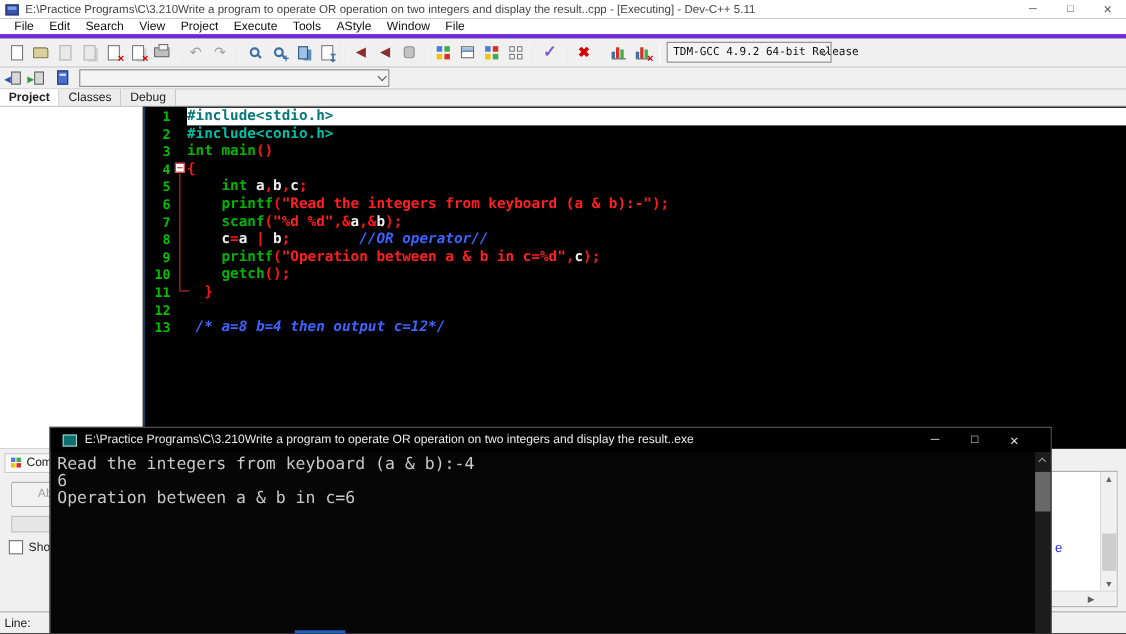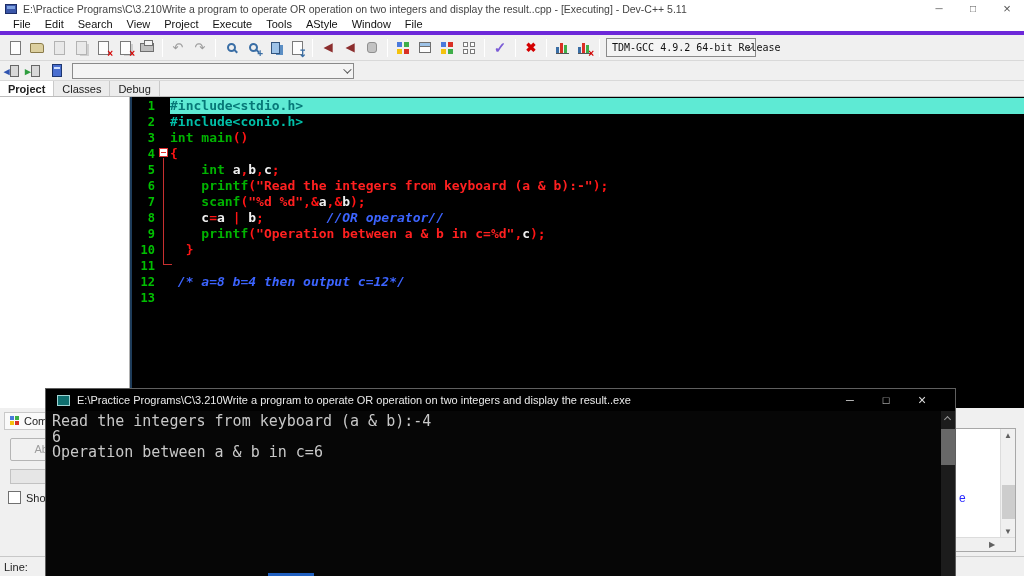--- a/index.html
+++ b/index.html
@@ -68,21 +68,21 @@
   #file-tab { font-size:10px; color:#111; font-weight:bold; background:#fbfbfb; border-left:1px solid #c9c9c9; border-right:1px solid #c9c9c9; padding:1px 6px 0 6px; margin-left:6px; display:flex; align-items:center; white-space:nowrap; }
 
   
   #sidebar { left:0; top:97px; width:130px; height:311px; background:#fff; border-right:1px solid #b0b0b0; }
   #editor { left:130px; top:97px; width:894px; height:311px; background:#000; border-left:2px solid #1e3c5a; display:flex; overflow:hidden; }
   #editor-gutter { width:26px; padding-top:1px; }
   #editor-gutter .ln { height:16px; text-align:right; padding-right:3px; font-family:"DejaVu Sans Mono", monospace; font-size:12px; font-weight:bold; color:#00c000; line-height:16px; }
   #fold-col { width:12px; position:relative; }
   #editor-code { flex:1; padding-top:1px; position:relative; }
   .crow { height:16px; line-height:16px; font-family:"DejaVu Sans Mono", monospace; font-size:13px; font-weight:bold; white-space:pre; }
-  .crow.hl { background:#5eead4; }
+  .crow.hl { background:#ffffff; }
   .tk-pre { color:#00bfa8; } .crow.hl .tk-pre { color:#077878; }
   .tk-kw  { color:#00b400; }
   .tk-fn  { color:#00b400; }
   .tk-id  { color:#efefef; }
   .tk-sym { color:#ff1414; }
   .tk-str { color:#ff2020; }
   .tk-com { color:#3c64ff; font-style:italic; }
   .tk-pln { color:#efefef; }
   #fold-box { position:absolute; left:1px; top:51px; width:9px; height:9px; background:#fff; border:1px solid #e03030; }
   #fold-box::after { content:""; position:absolute; left:1px; right:1px; top:3px; height:1px; background:#e03030; }
@@ -316,20 +316,21 @@
   <div id="editor-code">
       <div class="crow hl"><span class="tk-pre">#include&lt;stdio.h&gt;</span></div>
       <div class="crow"><span class="tk-pre">#include&lt;conio.h&gt;</span></div>
       <div class="crow"><span class="tk-kw">int </span><span class="tk-fn">main</span><span class="tk-sym">()</span></div>
       <div class="crow"><span class="tk-sym">{</span></div>
       <div class="crow"><span class="tk-pln">    </span><span class="tk-kw">int </span><span class="tk-id">a</span><span class="tk-sym">,</span><span class="tk-id">b</span><span class="tk-sym">,</span><span class="tk-id">c</span><span class="tk-sym">;</span></div>
       <div class="crow"><span class="tk-pln">    </span><span class="tk-fn">printf</span><span class="tk-sym">(</span><span class="tk-str">"Read the integers from keyboard (a &amp; b):-"</span><span class="tk-sym">);</span></div>
       <div class="crow"><span class="tk-pln">    </span><span class="tk-fn">scanf</span><span class="tk-sym">(</span><span class="tk-str">"%d %d"</span><span class="tk-sym">,&amp;</span><span class="tk-id">a</span><span class="tk-sym">,&amp;</span><span class="tk-id">b</span><span class="tk-sym">);</span></div>
       <div class="crow"><span class="tk-pln">    </span><span class="tk-id">c</span><span class="tk-sym">=</span><span class="tk-id">a</span><span class="tk-pln"> </span><span class="tk-sym">|</span><span class="tk-pln"> </span><span class="tk-id">b</span><span class="tk-sym">;</span><span class="tk-pln">        </span><span class="tk-com">//OR operator//</span></div>
       <div class="crow"><span class="tk-pln">    </span><span class="tk-fn">printf</span><span class="tk-sym">(</span><span class="tk-str">"Operation between a &amp; b in c=%d"</span><span class="tk-sym">,</span><span class="tk-id">c</span><span class="tk-sym">);</span></div>
+      <div class="crow"><span class="tk-pln">    </span><span class="tk-fn">getch</span><span class="tk-sym">();</span></div>
       <div class="crow"><span class="tk-pln">  </span><span class="tk-sym">}</span></div>
       <div class="crow"></div>
       <div class="crow"><span class="tk-pln"> </span><span class="tk-com">/* a=8 b=4 then output c=12*/</span></div>
     </div>
 </div>
 
 <div class="abs" id="bottompanel">
   <div id="log-tab">
     <div class="sh-grid" style="width:10px;height:10px;grid-template-columns:4px 4px;grid-template-rows:4px 4px;gap:1px;">
         <i class="q1"></i>

